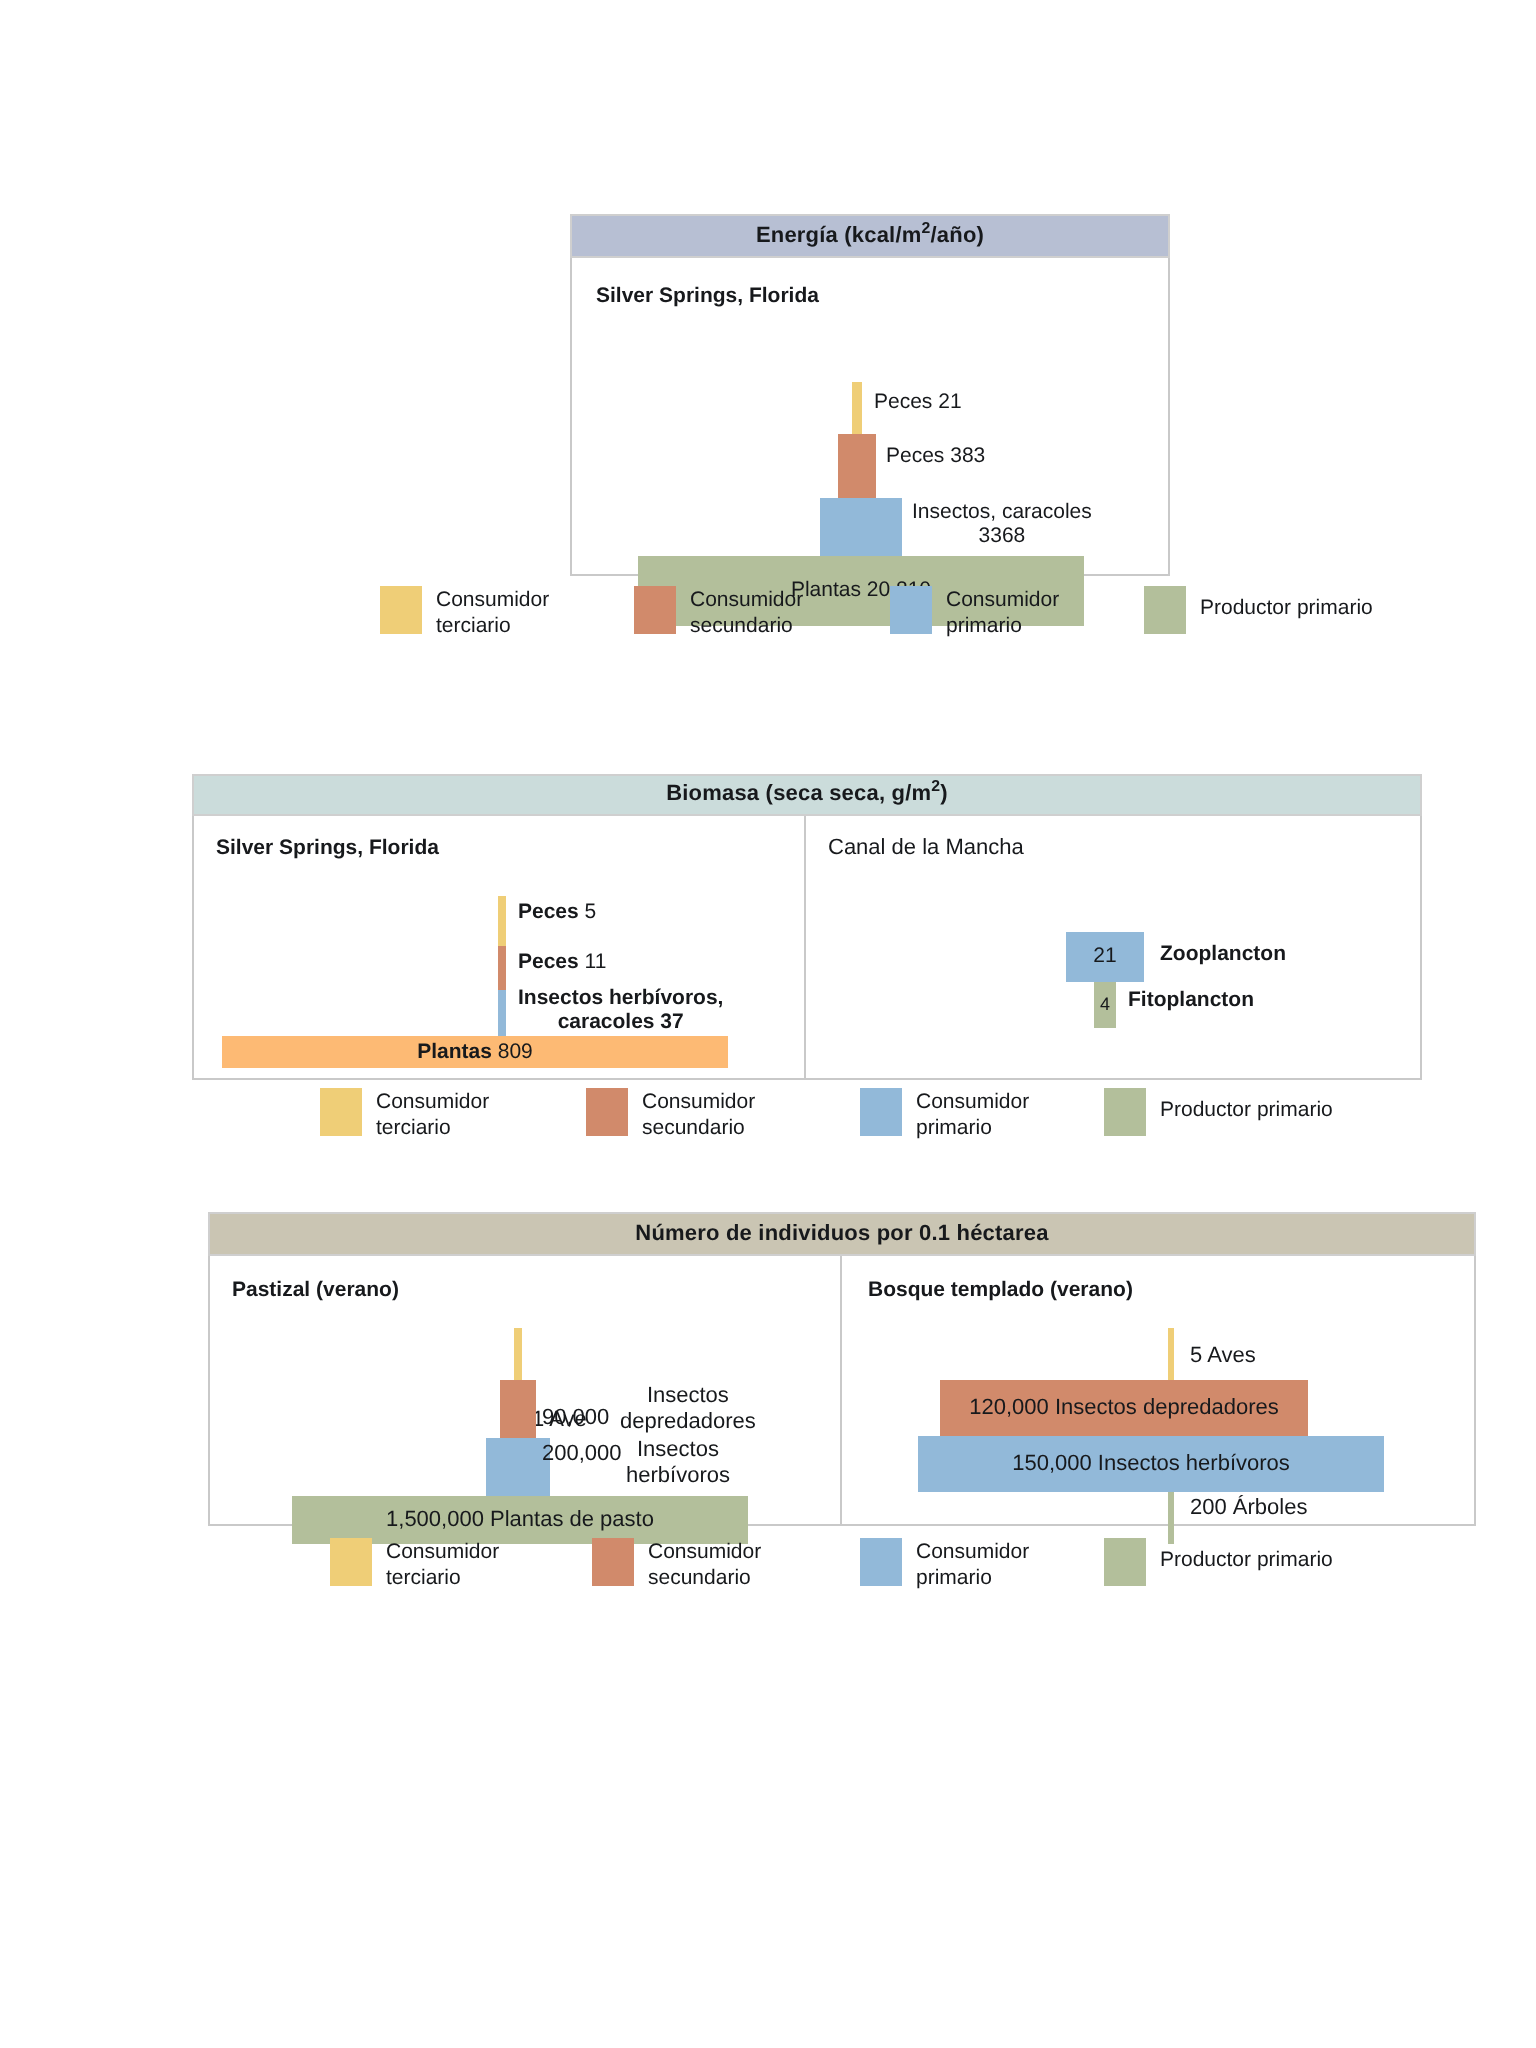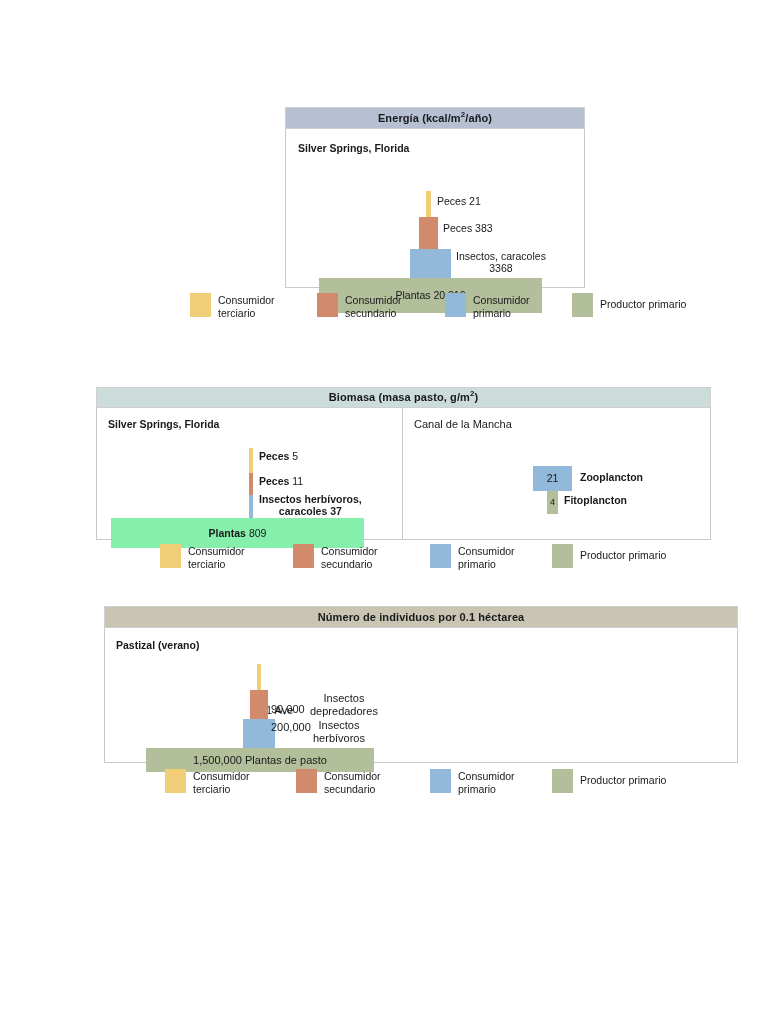--- a/index.html
+++ b/index.html
@@ -145,39 +145,39 @@
   </div>
   <div class="legend-item" style="width:138px; align-items:center;">
     <span class="legend-swatch" style="background:#B3BF9B;"></span>
     <span class="legend-text" style="padding-top:0;">Productor primario</span>
   </div>
 </div>
 
 <div class="panel" style="left:96px; top:387px; width:615px; height:153px;">
 
   <div class="panel-header" style="height:21px; background:#CBDCDB;">
-    <span><span>Biomasa (masa pasto, g/m</span><sup>2</sup><span>)</span></span>
+    <span><span>Biomasa (seca seca, g/m</span><sup>2</sup><span>)</span></span>
   </div>
 
   <div class="panel-body" style="height:132px;">
 
     <div class="sub-panel" style="width:305px;">
       <div class="sub-title" style="left:11px; top:10px;">Silver Springs, Florida</div>
 
       <div class="bar" style="left:152px; top:40px; width:4px; height:25px; background:#EFCE77;"></div>
       <div class="bar-label" style="left:162px; top:42px;"><b>Peces</b> <span>5</span></div>
 
       <div class="bar" style="left:152px; top:65px; width:4px; height:22px; background:#D18A6B;"></div>
       <div class="bar-label" style="left:162px; top:67px;"><b>Peces</b> <span>11</span></div>
 
       <div class="bar" style="left:152px; top:87px; width:4px; height:23px; background:#92B9D9;"></div>
       <div class="bar-label" style="left:162px; top:85px; font-weight:bold;">Insectos herbívoros,
 caracoles 37</div>
 
-      <div class="bar bar-label inside" style="left:14px; top:110px; width:253px; height:30px; background:#86efac;"><b>Plantas</b>&nbsp;<span>809</span></div>
+      <div class="bar bar-label inside" style="left:14px; top:110px; width:253px; height:16px; background:#fdba74;"><b>Plantas</b>&nbsp;<span>809</span></div>
     </div>
 
     <div class="sub-panel divider" style="width:308px;">
       <div class="sub-title" style="left:11px; top:10px; font-weight:normal; font-size:11px;">Canal de la Mancha</div>
 
       <div class="bar bar-label inside" style="left:130px; top:58px; width:39px; height:25px; background:#92B9D9;">21</div>
       <div class="bar-label" style="left:177px; top:63px; font-weight:bold;">Zooplancton</div>
 
       <div class="bar bar-label inside" style="left:144px; top:83px; width:11px; height:23px; background:#B3BF9B; font-size:9px;">4</div>
       <div class="bar-label" style="left:161px; top:86px; font-weight:bold;">Fitoplancton</div>
@@ -227,20 +227,33 @@
 depredadores</div>
 
       <div class="bar" style="left:138px; top:91px; width:32px; height:29px; background:#92B9D9;"></div>
       <div class="bar-label" style="left:166px; top:93px; font-size:11px;">200,000</div>
       <div class="bar-label" style="left:208px; top:91px; font-size:11px;">Insectos
 herbívoros</div>
 
       <div class="bar bar-label inside" style="left:41px; top:120px; width:228px; height:24px; background:#B3BF9B; font-size:11px;">1,500,000  Plantas de pasto</div>
     </div>
 
+    <div class="sub-panel divider" style="width:317px;">
+      <div class="sub-title" style="left:13px; top:11px;">Bosque templado (verano)</div>
+
+      <div class="bar" style="left:163px; top:36px; width:3px; height:26px; background:#EFCE77;"></div>
+      <div class="bar-label" style="left:174px; top:44px; font-size:11px;">5 Aves</div>
+
+      <div class="bar bar-label inside" style="left:49px; top:62px; width:184px; height:28px; background:#D18A6B; font-size:11px;">120,000  Insectos depredadores</div>
+
+      <div class="bar bar-label inside" style="left:38px; top:90px; width:233px; height:28px; background:#92B9D9; font-size:11px;">150,000  Insectos herbívoros</div>
+
+      <div class="bar" style="left:163px; top:118px; width:3px; height:26px; background:#B3BF9B;"></div>
+      <div class="bar-label" style="left:174px; top:120px; font-size:11px;">200 Árboles</div>
+    </div>
   </div>
 </div>
 
 <div class="legend" style="left:165px; top:769px; width:530px;">
   <div class="legend-item" style="width:131px;">
     <span class="legend-swatch" style="background:#EFCE77;"></span>
     <span class="legend-text">Consumidor
 terciario</span>
   </div>
   <div class="legend-item" style="width:134px;">

